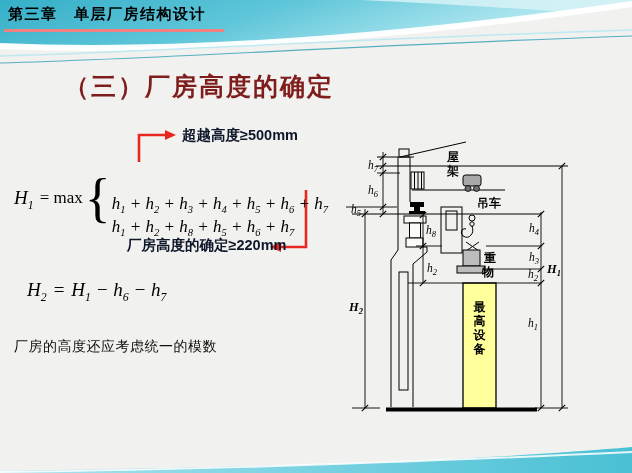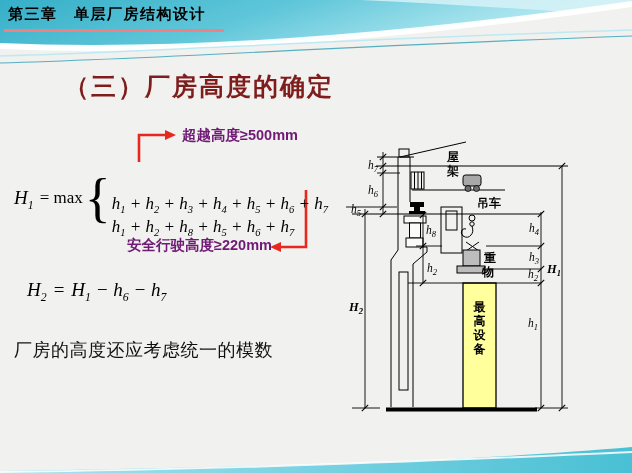--- a/index.html
+++ b/index.html
@@ -5,33 +5,33 @@
   html,body{margin:0;padding:0;}
   .slide{position:relative;width:632px;height:473px;background:#F1F1EF;overflow:hidden;
          font-family:"Liberation Sans",sans-serif;padding-left:40px;}
   svg{display:block;}
   .decor{position:absolute;pointer-events:none;}
   .hdr-text{position:absolute;left:8px;top:5px;font-size:15px;font-weight:bold;color:#000;
             letter-spacing:1.5px;white-space:nowrap;}
   .hdr-underline{position:absolute;left:4px;top:29px;width:220px;height:3px;background:#F28080;}
   .page-title{position:absolute;left:64px;top:70px;font-size:25px;font-weight:bold;color:#7f1d1d;
               letter-spacing:2px;white-space:nowrap;}
-  .ann{position:absolute;font-size:14.5px;font-weight:bold;color:#701a75;white-space:nowrap;}
+  .ann{position:absolute;font-size:14.5px;font-weight:bold;color:#0f172a;white-space:nowrap;}
   .ann-exceed{left:182px;top:126px;}
   .ann-safe{left:127px;top:236px;}
   .math{font-family:"Liberation Serif","DejaVu Serif",serif;color:#000;}
   .f1{position:absolute;left:14px;top:158px;display:flex;align-items:center;}
   .f1 .lhs{font-size:19px;font-style:italic;}
   .f1 .rel{font-size:17px;margin:0 1px 0 6px;}
   .f1 .brace{font-size:54px;font-weight:300;line-height:58px;margin:0 1px;}
   .f1 .rows{display:flex;flex-direction:column;row-gap:3px;font-size:17px;font-style:italic;margin-top:36px;}
   sub{font-size:0.62em;line-height:0;}
   .f2{position:absolute;left:27px;top:279px;font-size:19px;font-style:italic;white-space:nowrap;}
   .f2 .rel{font-style:normal;margin:0 7px;}
-  .note{position:absolute;left:14px;top:338px;font-size:18px;letter-spacing:0.5px;color:#101010;
+  .note{position:absolute;left:14px;top:338px;font-size:14px;letter-spacing:0.5px;color:#101010;
         font-family:"Liberation Serif","DejaVu Serif",serif;white-space:nowrap;}
   
   .sline{stroke:#000;stroke-width:1;fill:none;}
   .dline{stroke:#000;stroke-width:0.9;fill:none;}
   .tick{stroke:#000;stroke-width:1.1;}
   .cn{font-family:"Liberation Sans",sans-serif;font-weight:bold;font-size:12px;fill:#000;}
   .dim{font-family:"Liberation Serif","DejaVu Serif",serif;font-style:italic;font-size:11.5px;fill:#000;}
   .dimsub{font-size:8.5px;}
   .dimH{font-size:12.5px;font-weight:bold;}
   .arrowline{stroke:#E8281E;stroke-width:2.6;fill:none;}
@@ -80,21 +80,21 @@
       <path class="arrowline" d="M139,162 V135 H165"></path>
       <polygon class="arrowhead" points="165,130 176,135 165,140"></polygon>
     </g>
     <g>
       <path class="arrowline" d="M306,190 V247 H281"></path>
       <polygon class="arrowhead" points="281,242 270,247 281,252"></polygon>
     </g>
   </svg>
 
   <div class="ann ann-exceed">超越高度≥500mm</div>
-  <div class="ann ann-safe">安全行驶高度≥220mm</div>
+  <div class="ann ann-safe">厂房高度的确定≥220mm</div>
 
   <div class="f1 math">
     <span class="lhs">H<sub>1</sub></span>
     <span class="rel">= max</span>
     <span class="brace">{</span>
     <span class="rows">
       <span>h<sub>1</sub> + h<sub>2</sub> + h<sub>3</sub> + h<sub>4</sub> + h<sub>5</sub> + h<sub>6</sub> + h<sub>7</sub></span>
       <span>h<sub>1</sub> + h<sub>2</sub> + h<sub>8</sub> + h<sub>5</sub> + h<sub>6</sub> + h<sub>7</sub></span>
     </span>
   </div>

